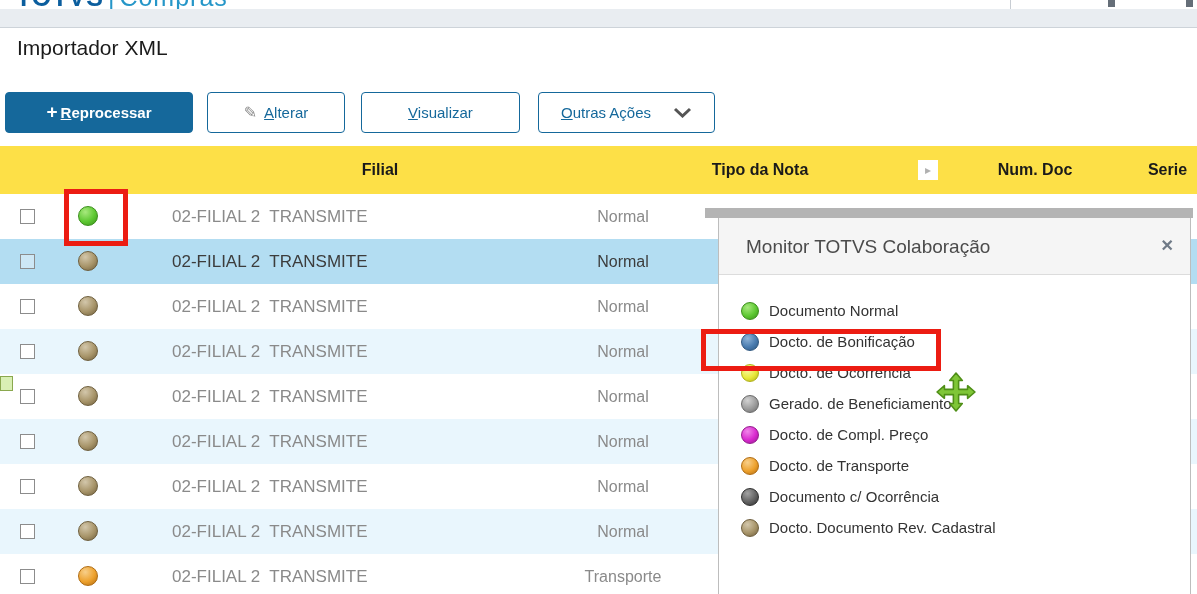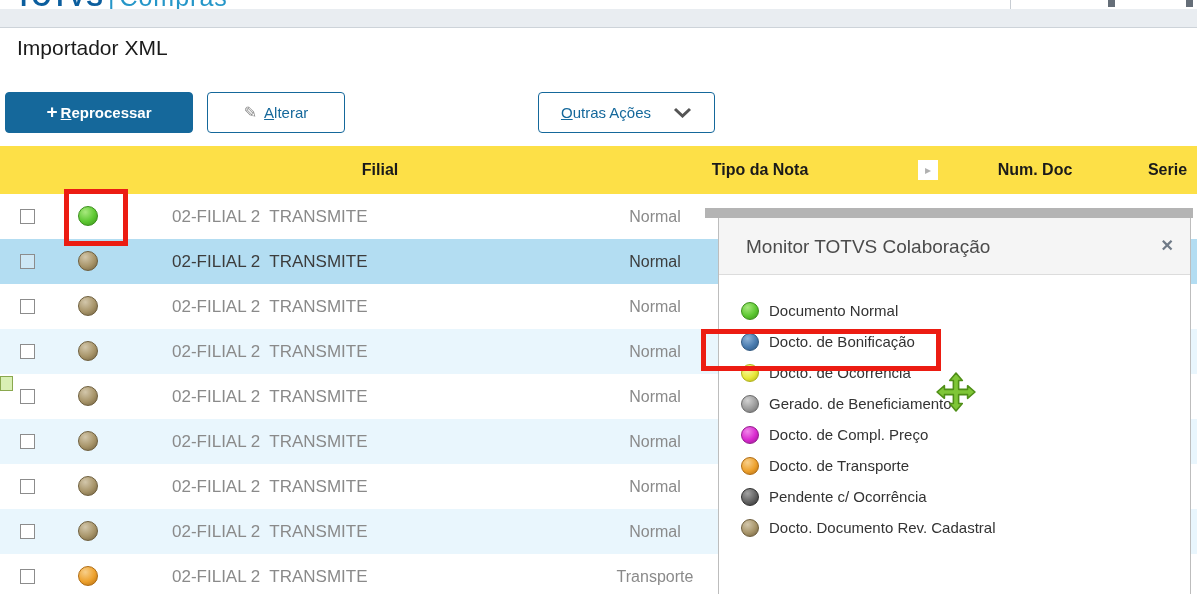--- a/index.html
+++ b/index.html
@@ -48,21 +48,21 @@
   .row { position:relative; width:1197px; height:45px; background:#fff; }
   .row.v-stripe { background:#e9f6fd; }
   .row.v-selected { background:#b3ddf2; }
   .row .cbx { position:absolute; left:20px; top:15px; width:15px; height:15px; background:#fff;
               border:1px solid #8c8c8c; }
   .row.v-selected .cbx { background:#cde7f5; }
   .dot { border-radius:50%; border:1px solid rgba(0,0,0,.35); }
   .row .dot { position:absolute; left:78px; top:12px; width:20px; height:20px; }
   .row .filial { position:absolute; left:172px; top:0; height:45px; display:flex; align-items:center;
                  font-size:17px; color:#8a8a8a; white-space:pre; }
-  .row .tipo { position:absolute; left:540px; width:230px; top:0; height:45px; display:flex;
+  .row .tipo { position:absolute; left:508px; width:230px; top:0; height:45px; display:flex;
                align-items:center; justify-content:center; font-size:16px; color:#8a8a8a; }
   .row.v-selected .filial, .row.v-selected .tipo { color:#3c3c3c; }
 
   .mini-green-square { position:absolute; left:0; top:376px; width:13px; height:15px;
                        background:#d9efb4; border:1px solid #8aa84e; z-index:5; }
 
   
   .popup { position:absolute; left:705px; top:208px; width:488px; height:449px; z-index:10; }
   .popup-topbar { position:absolute; left:0; top:0; width:488px; height:10px; background:#b4b4b4; }
   .popup-panel { position:absolute; left:13px; top:10px; width:473px; height:377px; background:#fff;
@@ -101,20 +101,23 @@
   <div class="page-title">Importador XML</div>
 
   <button class="btn btn-primary">
     <span class="plus-glyph">+</span>
     <span><u>R</u>eprocessar</span>
   </button>
   <button class="btn btn-secondary" style="left:207px; width:138px;">
     <span class="pencil-icon">✎</span>
     <span><u>A</u>lterar</span>
   </button>
+  <button class="btn btn-secondary" style="left:361px; width:159px;">
+    <span><u>V</u>isualizar</span>
+  </button>
   <button class="btn btn-secondary" style="left:538px; width:177px;">
     <span><u>O</u>utras Ações</span>
     <span class="chevron-icon">
       <svg width="19" height="11" viewBox="0 0 19 11">
           <polyline points="2,2 9.5,9 17,2" fill="none" stroke="#555" stroke-width="3"></polyline>
         </svg>
     </span>
   </button>
 
   <div class="thead">
@@ -226,21 +229,21 @@
       <div class="legend-label">Docto. de Compl. Preço</div>
     </div>
 
     <div class="legend-item">
       <div class="dot" style="background: radial-gradient(circle at 35% 28%, rgb(248, 207, 138), rgb(237, 161, 45) 55%, rgb(176, 107, 16) 100%); border-color: rgb(176, 107, 16);"></div>
       <div class="legend-label">Docto. de Transporte</div>
     </div>
 
     <div class="legend-item">
       <div class="dot" style="background: radial-gradient(circle at 35% 28%, rgb(162, 162, 162), rgb(98, 98, 98) 55%, rgb(47, 47, 47) 100%); border-color: rgb(47, 47, 47);"></div>
-      <div class="legend-label">Pendente c/ Ocorrência</div>
+      <div class="legend-label">Documento c/ Ocorrência</div>
     </div>
 
     <div class="legend-item">
       <div class="dot" style="background: radial-gradient(circle at 35% 28%, rgb(211, 199, 171), rgb(167, 148, 105) 55%, rgb(110, 94, 60) 100%); border-color: rgb(110, 94, 60);"></div>
       <div class="legend-label">Docto. Documento Rev. Cadastral</div>
     </div>
   </div>
     </div>
   </div>
 

